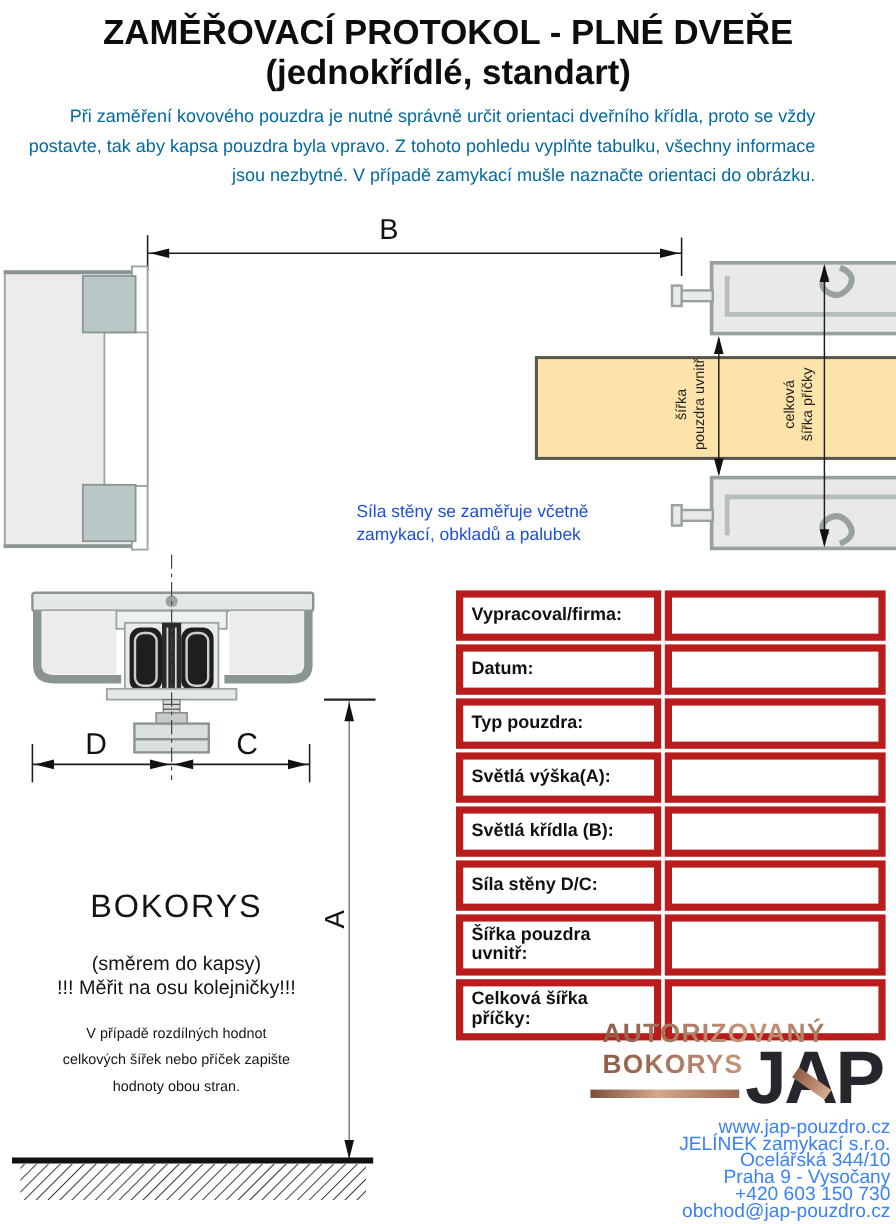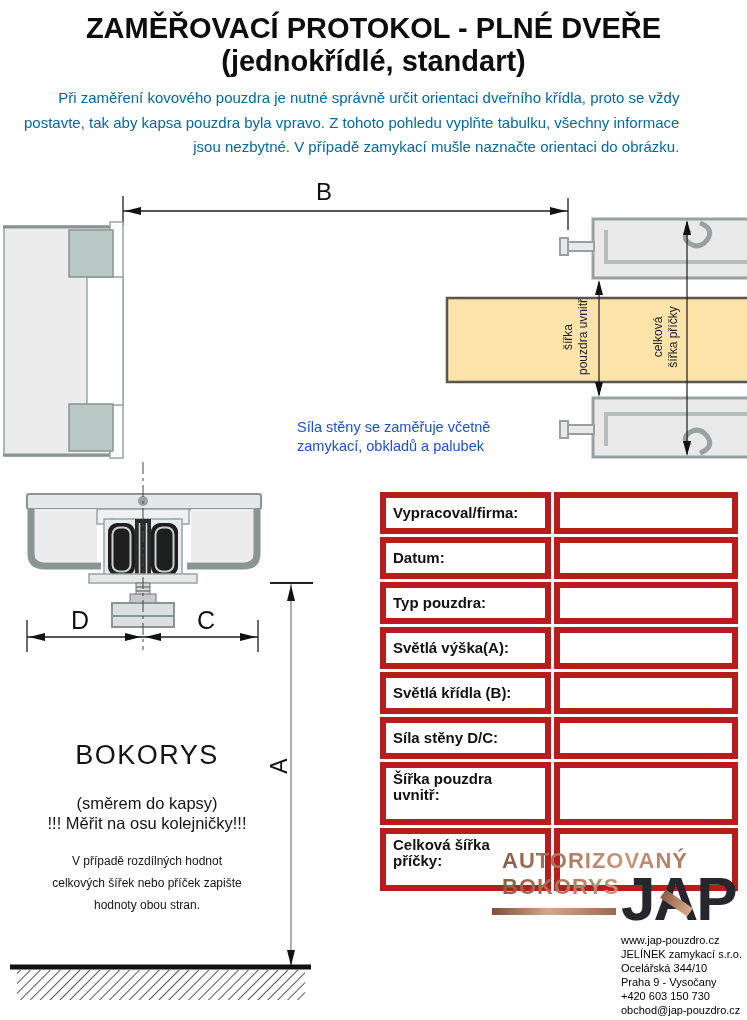--- a/index.html
+++ b/index.html
@@ -27,34 +27,34 @@
   #bokorys{position:absolute;left:8px;top:740px;width:278px;text-align:center;color:#141414;}
   #bokorys .head{font-size:27px;letter-spacing:1.5px;font-weight:normal;}
   #bokorys .sub{font-size:16.5px;line-height:20px;}
   #bokorys .sub1{margin-top:22px;}
   #bokorys .note{margin-top:17px;font-size:12px;line-height:22px;}
   
   #form-table{position:absolute;left:377px;top:489px;}
   #form-table table{border-collapse:separate;border-spacing:3px;width:364px;}
   #form-table td{border:6px solid #b91c1c;vertical-align:middle;}
   #form-table td.lbl{width:150px;font-weight:bold;font-size:15px;line-height:16px;padding:7px 2px 7px 7px;}
-  #form-table td.lbl.two{padding-top:3px;padding-bottom:16px;}
+  #form-table td.lbl.two{padding-top:3px;padding-bottom:4px;}
   #form-table td.val{width:auto;}
   
   #logo{position:absolute;left:490px;top:848px;width:256px;height:172px;}
   .bronze-text{font-weight:bold;font-size:22px;letter-spacing:1px;line-height:26px;
     background:linear-gradient(90deg,#8d5c45,#c9967a,#8d5c45);
     -webkit-background-clip:text;background-clip:text;color:transparent;margin-left:12px;}
   #bronze-bar{width:124px;height:7px;margin-top:8px;margin-left:2px;
     background:linear-gradient(90deg,#7d4f3b,#d3a88b 45%,#9c6950);}
   #jap-wordmark{position:absolute;left:131px;top:20px;font-size:62px;line-height:62px;
     font-weight:bold;letter-spacing:-2px;color:#27262c;}
   #jap-accent{position:absolute;left:170px;top:50px;width:33px;height:10px;
     background:linear-gradient(90deg,#8d5c45,#d8ab8d);transform:rotate(35deg);}
-  #address{position:absolute;right:4px;top:85px;text-align:left;font-size:11px;line-height:14px;color:#000000;}
+  #address{position:absolute;right:4px;top:85px;text-align:right;font-size:16px;line-height:14px;color:#3b82f6;}
 </style>
 </head>
 <body>
 
 <div id="page">
 
   <div class="title">
     <div>ZAMĚŘOVACÍ PROTOKOL - PLNÉ DVEŘE</div>
     <div>(jednokřídlé, standart)</div>
   </div>

